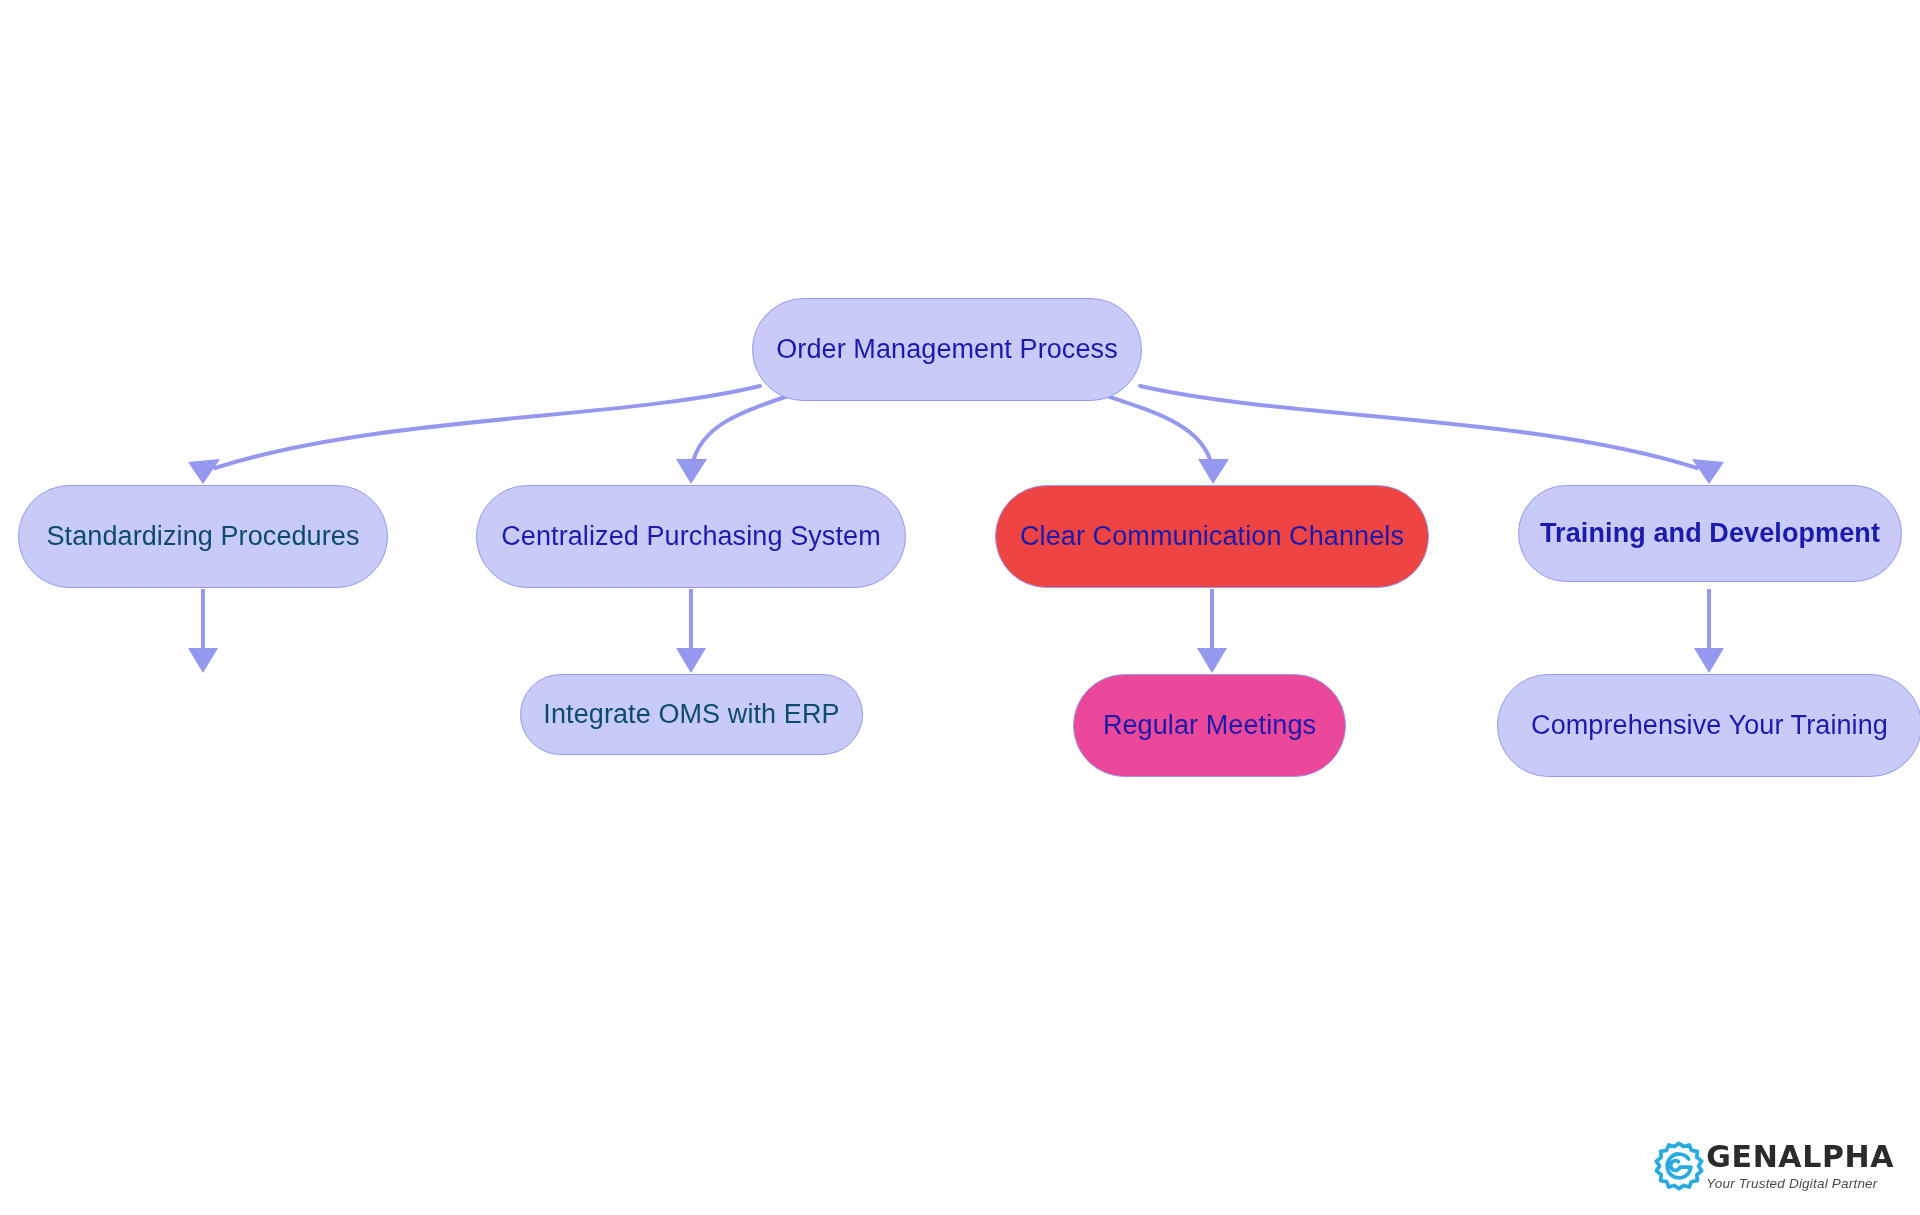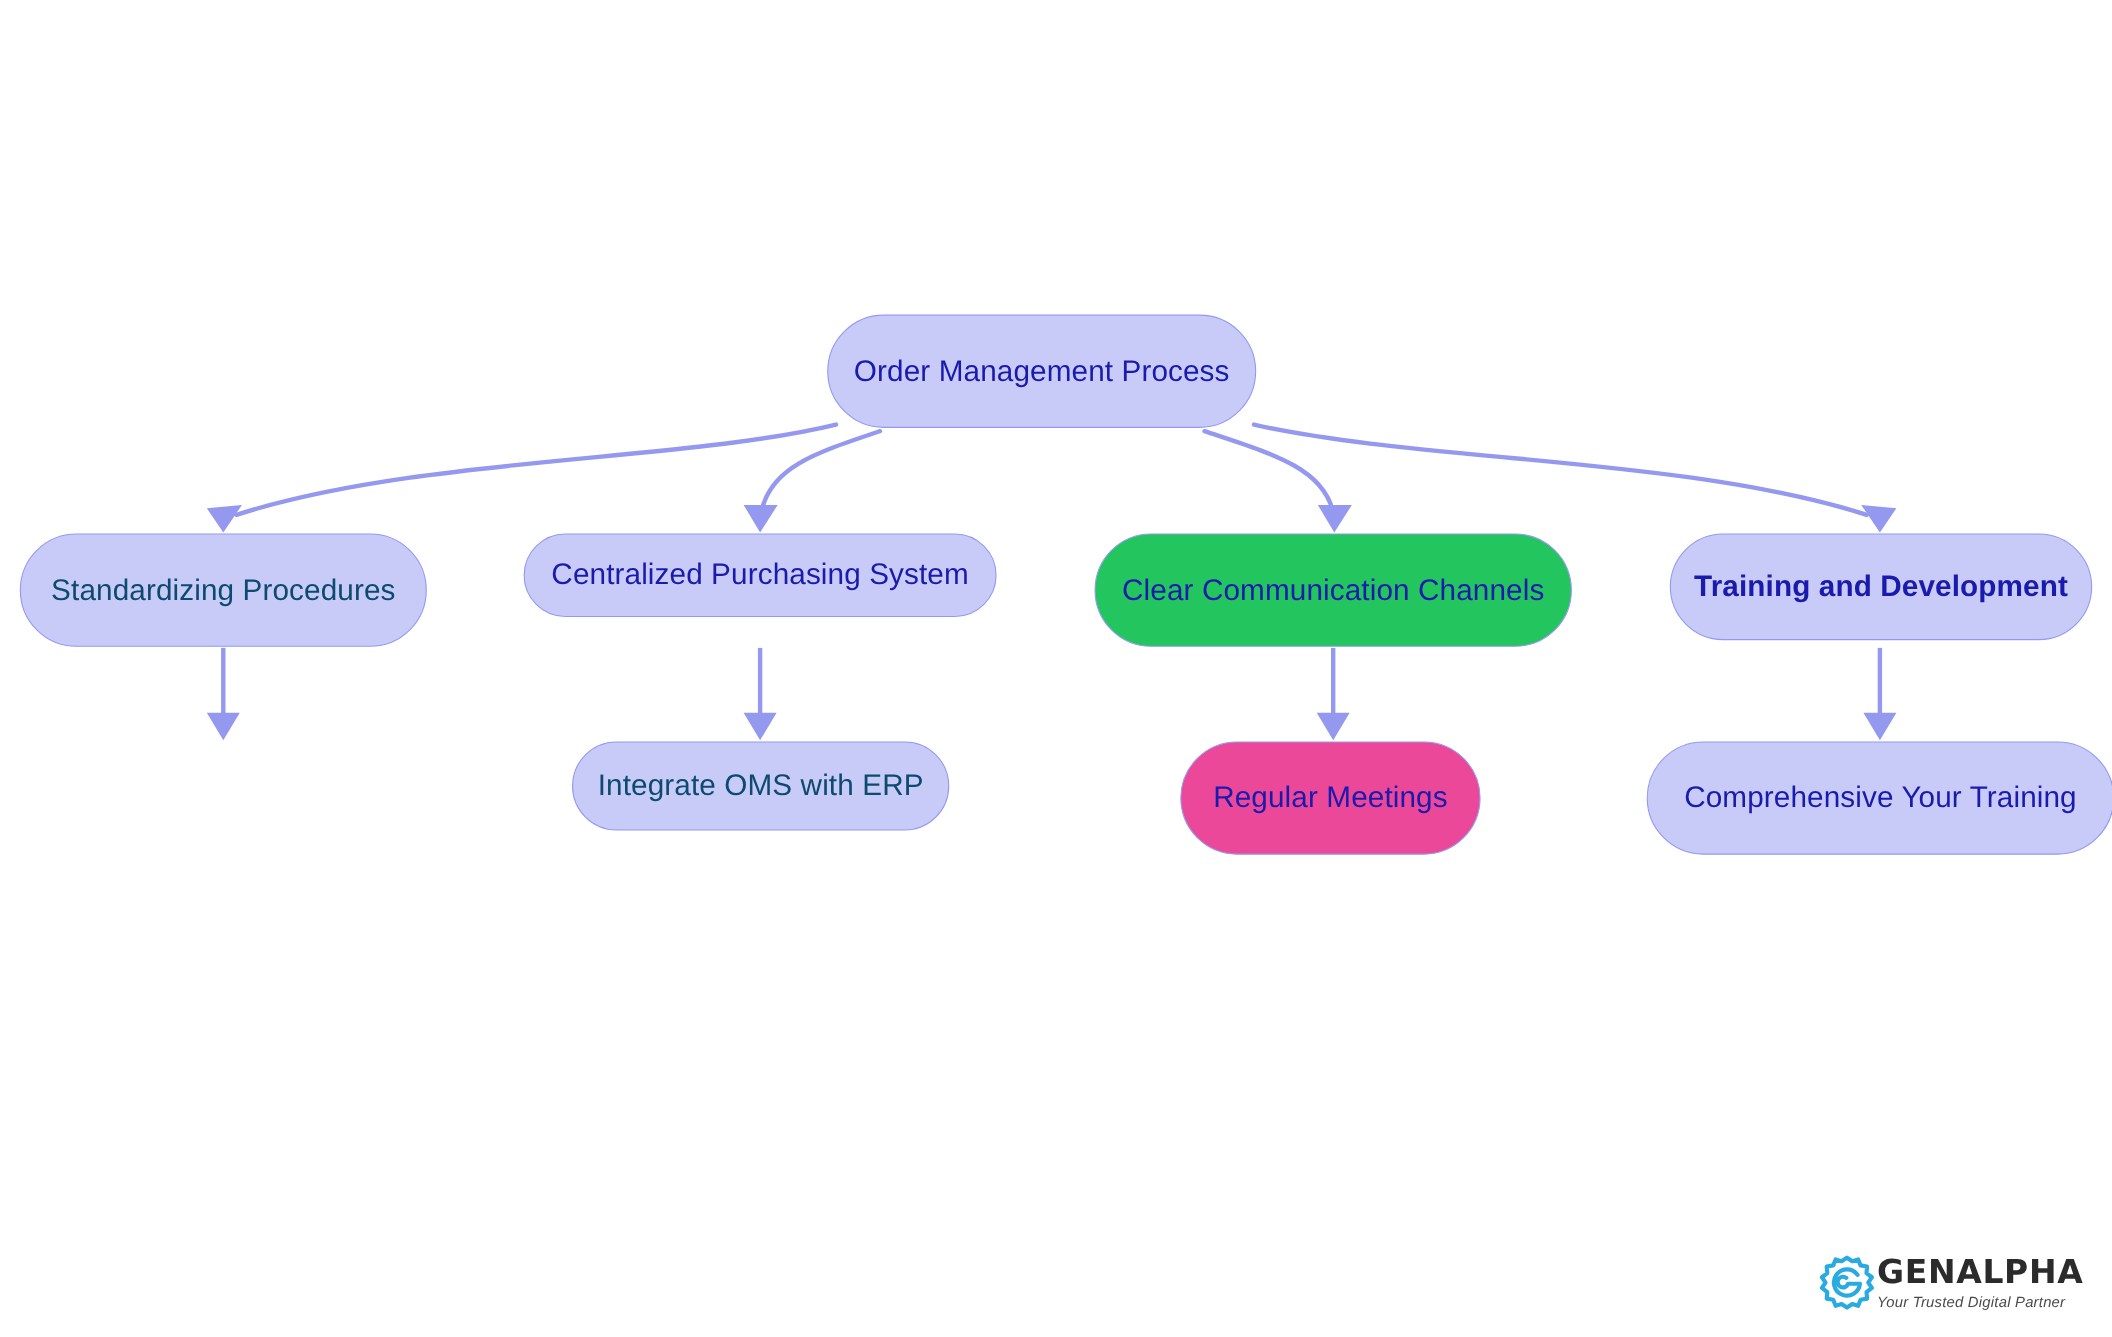--- a/index.html
+++ b/index.html
@@ -132,31 +132,31 @@
     <g>
       <line x1="1212" y1="589" x2="1212" y2="652" stroke="#9499ef" stroke-width="4"></line>
       <polygon points="1212,673 1197,648 1227,648" fill="#9499ef"></polygon>
     </g>
     <g>
       <line x1="1709" y1="589" x2="1709" y2="652" stroke="#9499ef" stroke-width="4"></line>
       <polygon points="1709,673 1694,648 1724,648" fill="#9499ef"></polygon>
     </g>
   </svg>
 
-  <div class="node root" id="node-root" style="left: 752px; top: 286px; width: 390px; height: 103px; background: rgb(200, 203, 248); border-color: rgb(148, 153, 239); color: rgb(26, 26, 173);">
+  <div class="node root" id="node-root" style="left: 752px; top: 298px; width: 390px; height: 103px; background: rgb(200, 203, 248); border-color: rgb(148, 153, 239); color: rgb(26, 26, 173);">
     <span>Order Management Process</span>
   </div>
 
   <div class="node" id="node-branch-1" style="left: 18px; top: 485px; width: 370px; height: 103px; background: rgb(200, 203, 248); border-color: rgb(148, 153, 239); color: #0c4a6e;">
     <span>Standardizing Procedures</span>
   </div>
-  <div class="node" id="node-branch-2" style="left: 476px; top: 485px; width: 430px; height: 76px; background: rgb(200, 203, 248); border-color: rgb(148, 153, 239); color: rgb(26, 26, 173);">
+  <div class="node" id="node-branch-2" style="left: 476px; top: 485px; width: 430px; height: 103px; background: rgb(200, 203, 248); border-color: rgb(148, 153, 239); color: rgb(26, 26, 173);">
     <span>Centralized Purchasing System</span>
   </div>
-  <div class="node" id="node-branch-3" style="left: 995px; top: 485px; width: 434px; height: 103px; background: #22c55e; border-color: rgb(148, 153, 239); color: rgb(26, 26, 173);">
+  <div class="node" id="node-branch-3" style="left: 995px; top: 485px; width: 434px; height: 103px; background: #ef4444; border-color: rgb(148, 153, 239); color: rgb(26, 26, 173);">
     <span>Clear Communication Channels</span>
   </div>
   <div class="node" id="node-branch-4" style="left: 1518px; top: 485px; width: 384px; height: 97px; background: rgb(200, 203, 248); border-color: rgb(148, 153, 239); color: rgb(26, 26, 173); font-weight: bold;">
     <span>Training and Development</span>
   </div>
 
   <div class="node" id="node-leaf-2" style="left: 520px; top: 674px; width: 343px; height: 81px; background: rgb(200, 203, 248); border-color: rgb(148, 153, 239); color: #0c4a6e;">
     <span>Integrate OMS with ERP</span>
   </div>
   <div class="node" id="node-leaf-3" style="left: 1073px; top: 674px; width: 273px; height: 103px; background: #ec4899; border-color: rgb(148, 153, 239); color: rgb(26, 26, 173);">

